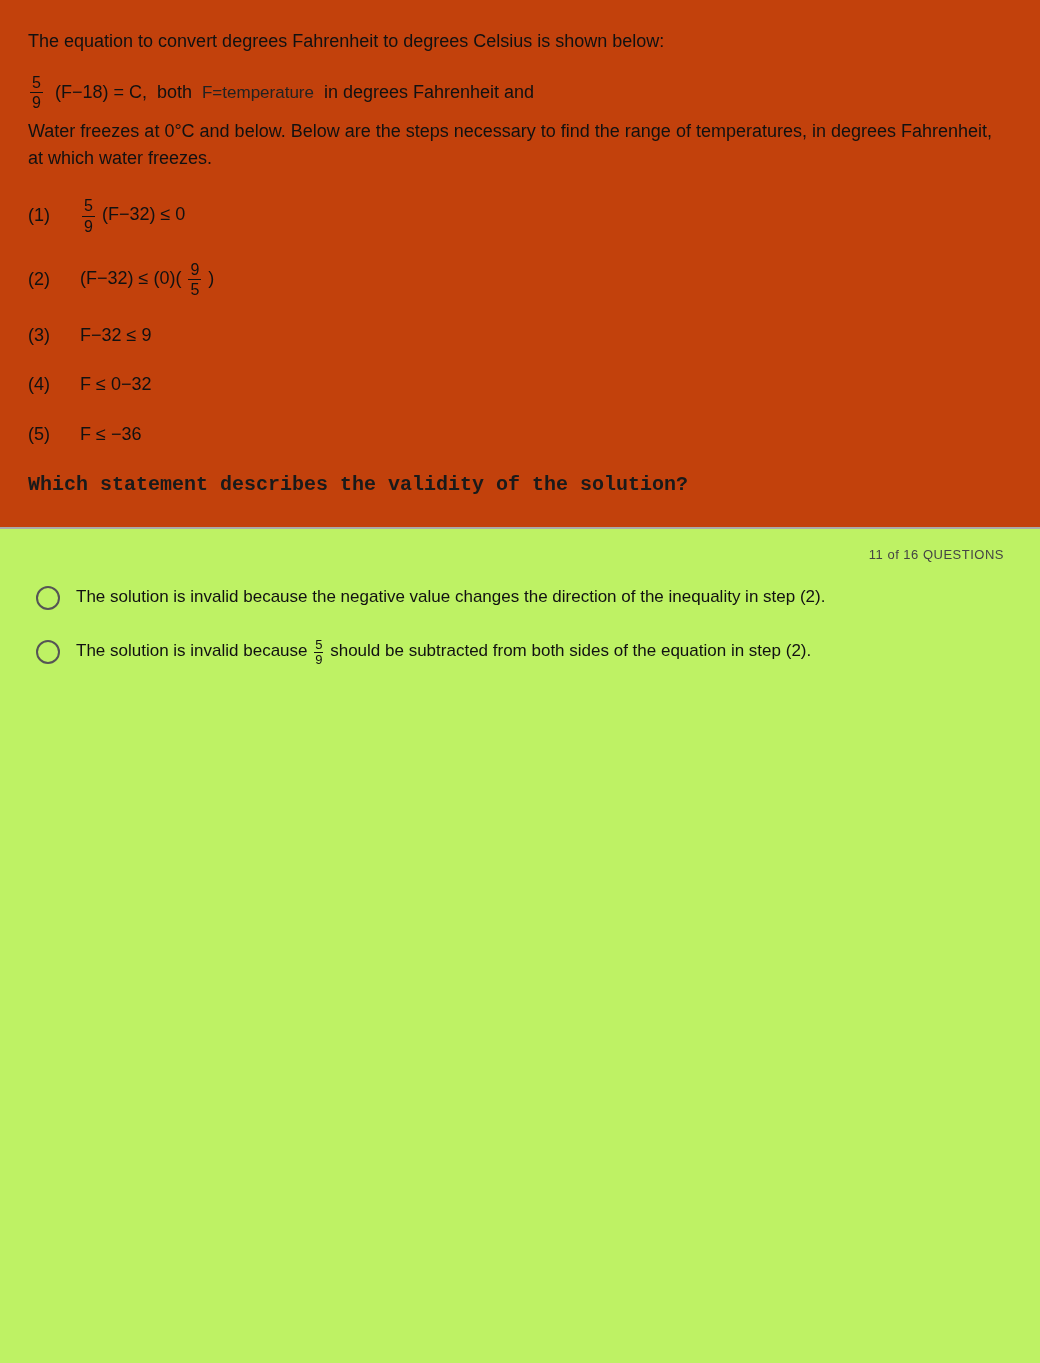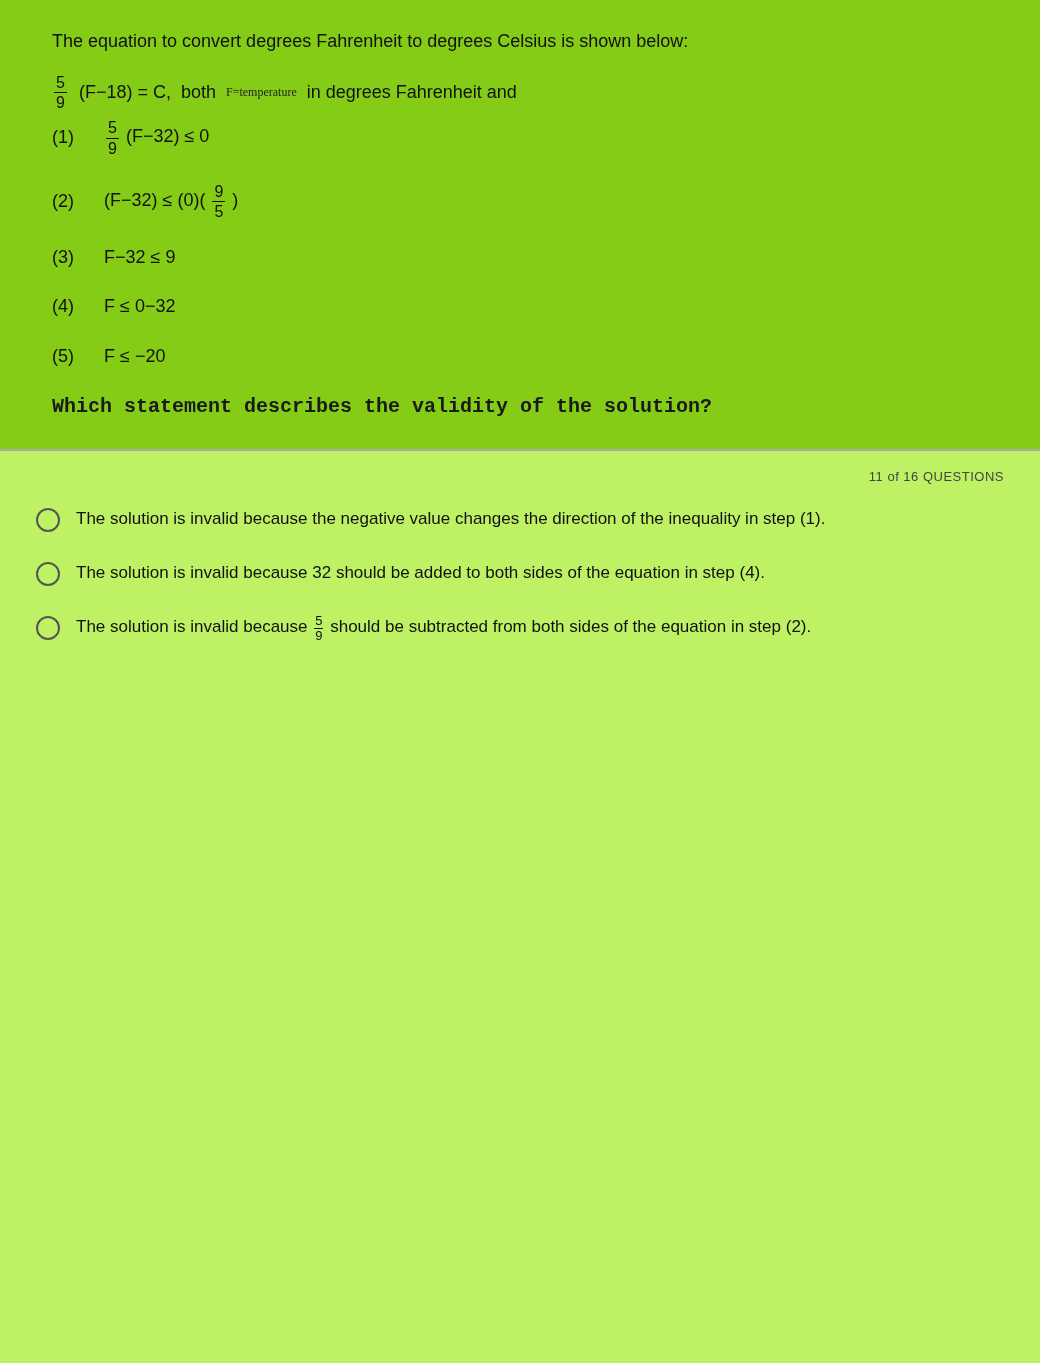--- a/index.html
+++ b/index.html
@@ -16,22 +16,22 @@
       color: #111;
     }
     .page {
       width: 1040px;
       min-height: 1363px;
       background: #e8e8e8;
       display: flex;
       flex-direction: column;
     }
     .top-section {
-      background: #84cc16;
-      padding: 28px 36px 28px 52px;
+      background: #c2410c;
+      padding: 28px 36px 28px 28px;
       flex: 0 0 auto;
     }
     .intro-text {
       font-size: 18px;
       line-height: 1.5;
       margin-bottom: 18px;
     }
     .equation-line {
       display: flex;
       align-items: center;
@@ -52,22 +52,22 @@
     .fraction .num {
       border-bottom: 1.5px solid #111;
       padding: 0 2px;
       line-height: 1.2;
     }
     .fraction .den {
       padding: 0 2px;
       line-height: 1.2;
     }
     .monospace-text {
-      font-family: Liberation Serif, serif;
-      font-size: 12px;
+      font-family: Liberation Sans, sans-serif;
+      font-size: 17px;
       color: #222;
     }
     .c-temp-line {
       margin-bottom: 20px;
       font-size: 18px;
       line-height: 1.5;
     }
     .water-text {
       font-size: 18px;
       line-height: 1.5;
@@ -158,20 +158,21 @@
           <span class="den">9</span>
         </span>
       </span>
       <span>(F−18) = C,</span>
       <span>both</span>
       <span class="monospace-text">F=temperature</span>
       <span>in degrees Fahrenheit and</span>
     </div>
 
 
+    <p class="water-text">Water freezes at 0°C and below. Below are the steps necessary to find the range of temperatures, in degrees Fahrenheit, at which water freezes.</p>
 
     <div class="steps-section">
 
       <div class="step">
         <span class="step-num">(1)</span>
         <span class="step-expr">
           <span class="fraction" style="font-size:16px;">
             <span class="num">5</span>
             <span class="den">9</span>
           </span>
@@ -196,43 +197,39 @@
         <span class="step-expr">F−32 ≤ 9</span>
       </div>
 
       <div class="step">
         <span class="step-num">(4)</span>
         <span class="step-expr">F ≤ 0−32</span>
       </div>
 
       <div class="step">
         <span class="step-num">(5)</span>
-        <span class="step-expr">F ≤ −20</span>
+        <span class="step-expr">F ≤ −36</span>
       </div>
 
     </div>
 
     <p class="question-bold">Which statement describes the validity of the solution?</p>
   </div>
 
   <div class="divider"></div>
 
   <div class="bottom-section">
     <div class="question-counter">11 of 16 QUESTIONS</div>
 
     <div class="answer-option">
       <span class="radio-circle"></span>
-      <span class="answer-text">The solution is invalid because the negative value changes the direction of the inequality in step (1).</span>
-    </div>
-
-
-    <div class="answer-option">
-      <span class="radio-circle"></span>
-      <span class="answer-text">The solution is invalid because 32 should be added to both sides of the equation in step (4).</span>
-    </div>
+      <span class="answer-text">The solution is invalid because the negative value changes the direction of the inequality in step (2).</span>
+    </div>
+
+
 
     <div class="answer-option">
       <span class="radio-circle"></span>
       <span class="answer-text">
         The solution is invalid because
         <span style="display:inline-flex; flex-direction:column; align-items:center; font-size:13px; vertical-align:top; line-height:1.1; margin:0 2px;">
           <span style="border-bottom:1.2px solid #111; padding:0 1px;">5</span>
           <span style="padding:0 1px;">9</span>
         </span>
         should be subtracted from both sides of the equation in step (2).

